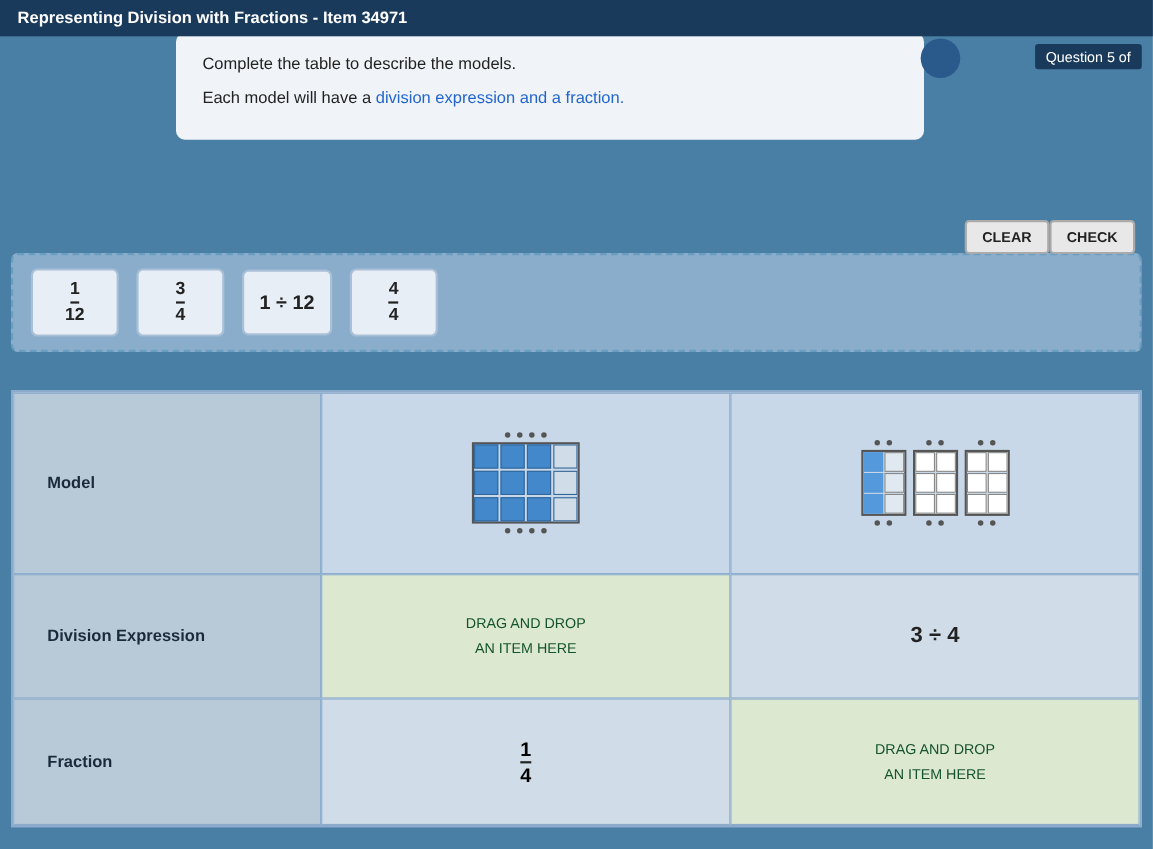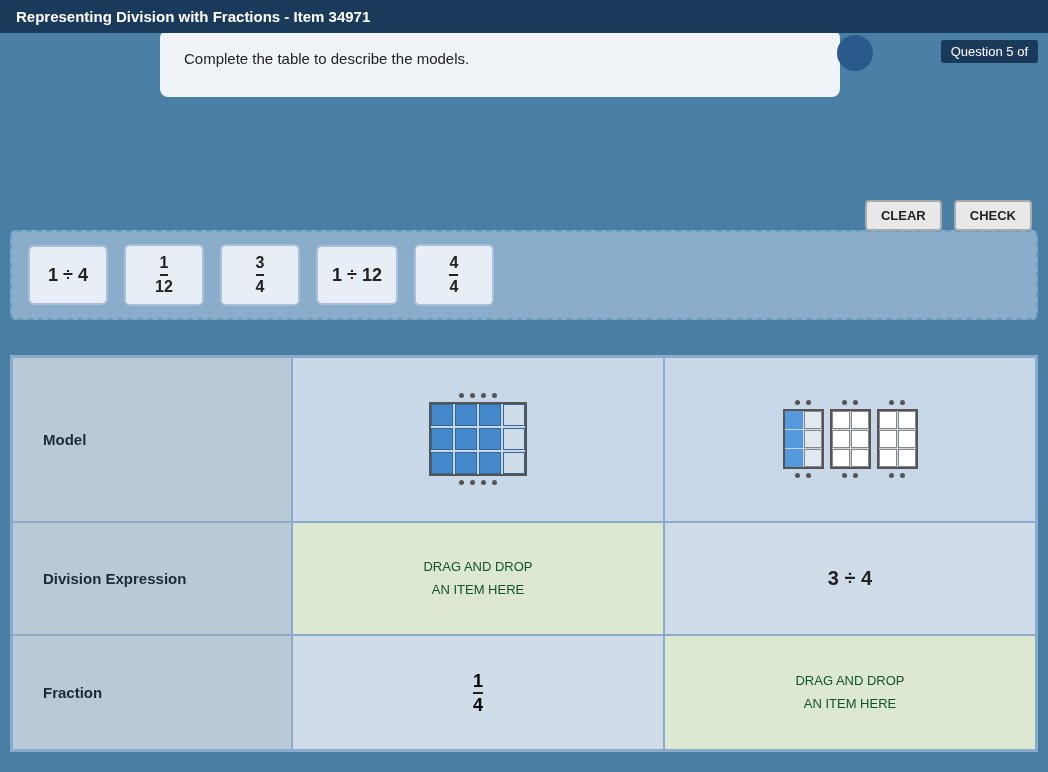--- a/index.html
+++ b/index.html
@@ -71,21 +71,21 @@
       border-radius: 50%;
       z-index: 6;
     }
 
     
     .action-buttons {
       position: absolute;
       top: 200px;
       right: 16px;
       display: flex;
-      gap: 12px;
+      gap: 0;
       z-index: 10;
     }
     .btn-clear {
       background: #e8e8e8;
       color: #222;
       border: 2px solid #aaa;
       border-radius: 4px;
       font-size: 13px;
       font-weight: bold;
       padding: 6px 14px;
@@ -304,32 +304,32 @@
 </div>
 
 <div class="question-label">
   <span>Question 5 of</span>
 </div>
 
 <div class="avatar-circle"></div>
 
 <div class="instruction-box">
   <p>Complete the table to describe the models.</p>
+  <p>
+    Each model will have a <span class="highlight">division expression and a fraction.</span>
+  </p>
 </div>
 
 <div class="action-buttons">
   <button class="btn-clear">CLEAR</button>
   <button class="btn-check">CHECK</button>
 </div>
 
 <div class="drag-items-area">
 
-  <div class="drag-tile">
-    <span>1 ÷ 4</span>
-  </div>
 
   <div class="drag-tile">
     <div class="fraction">
       <span class="num">1</span>
       <span class="den">12</span>
     </div>
   </div>
 
   <div class="drag-tile">
     <div class="fraction">

